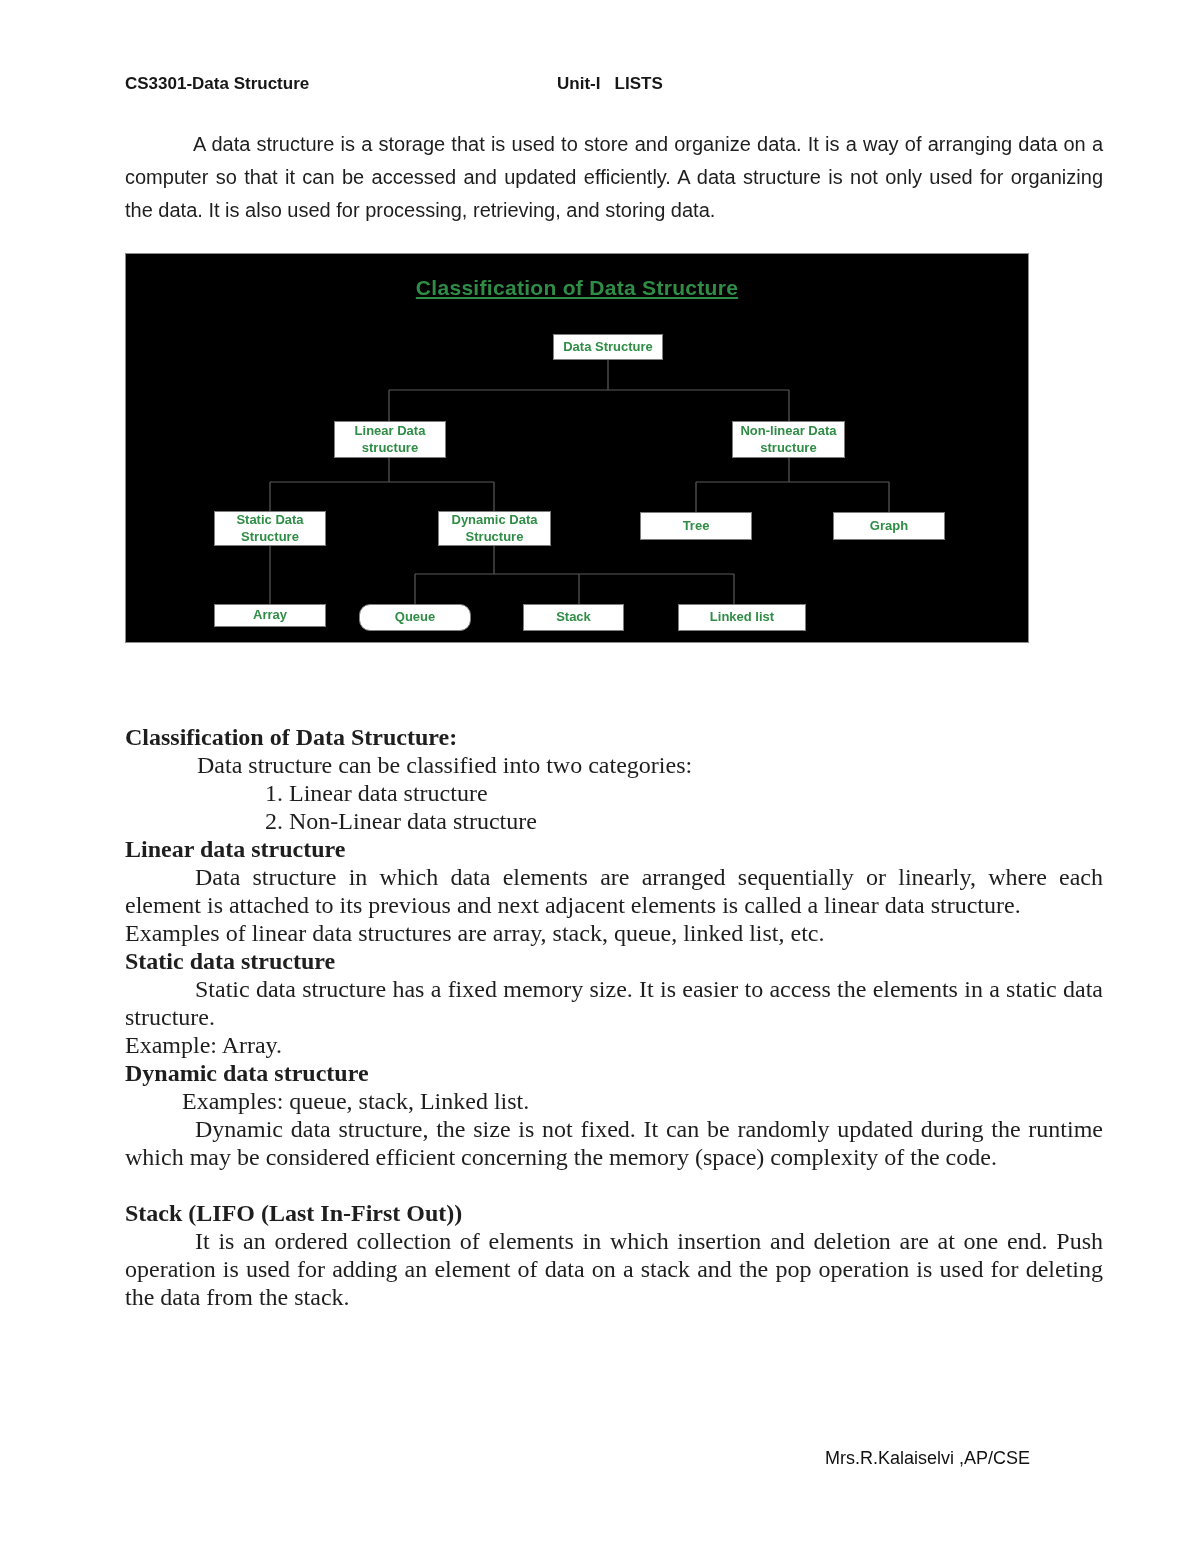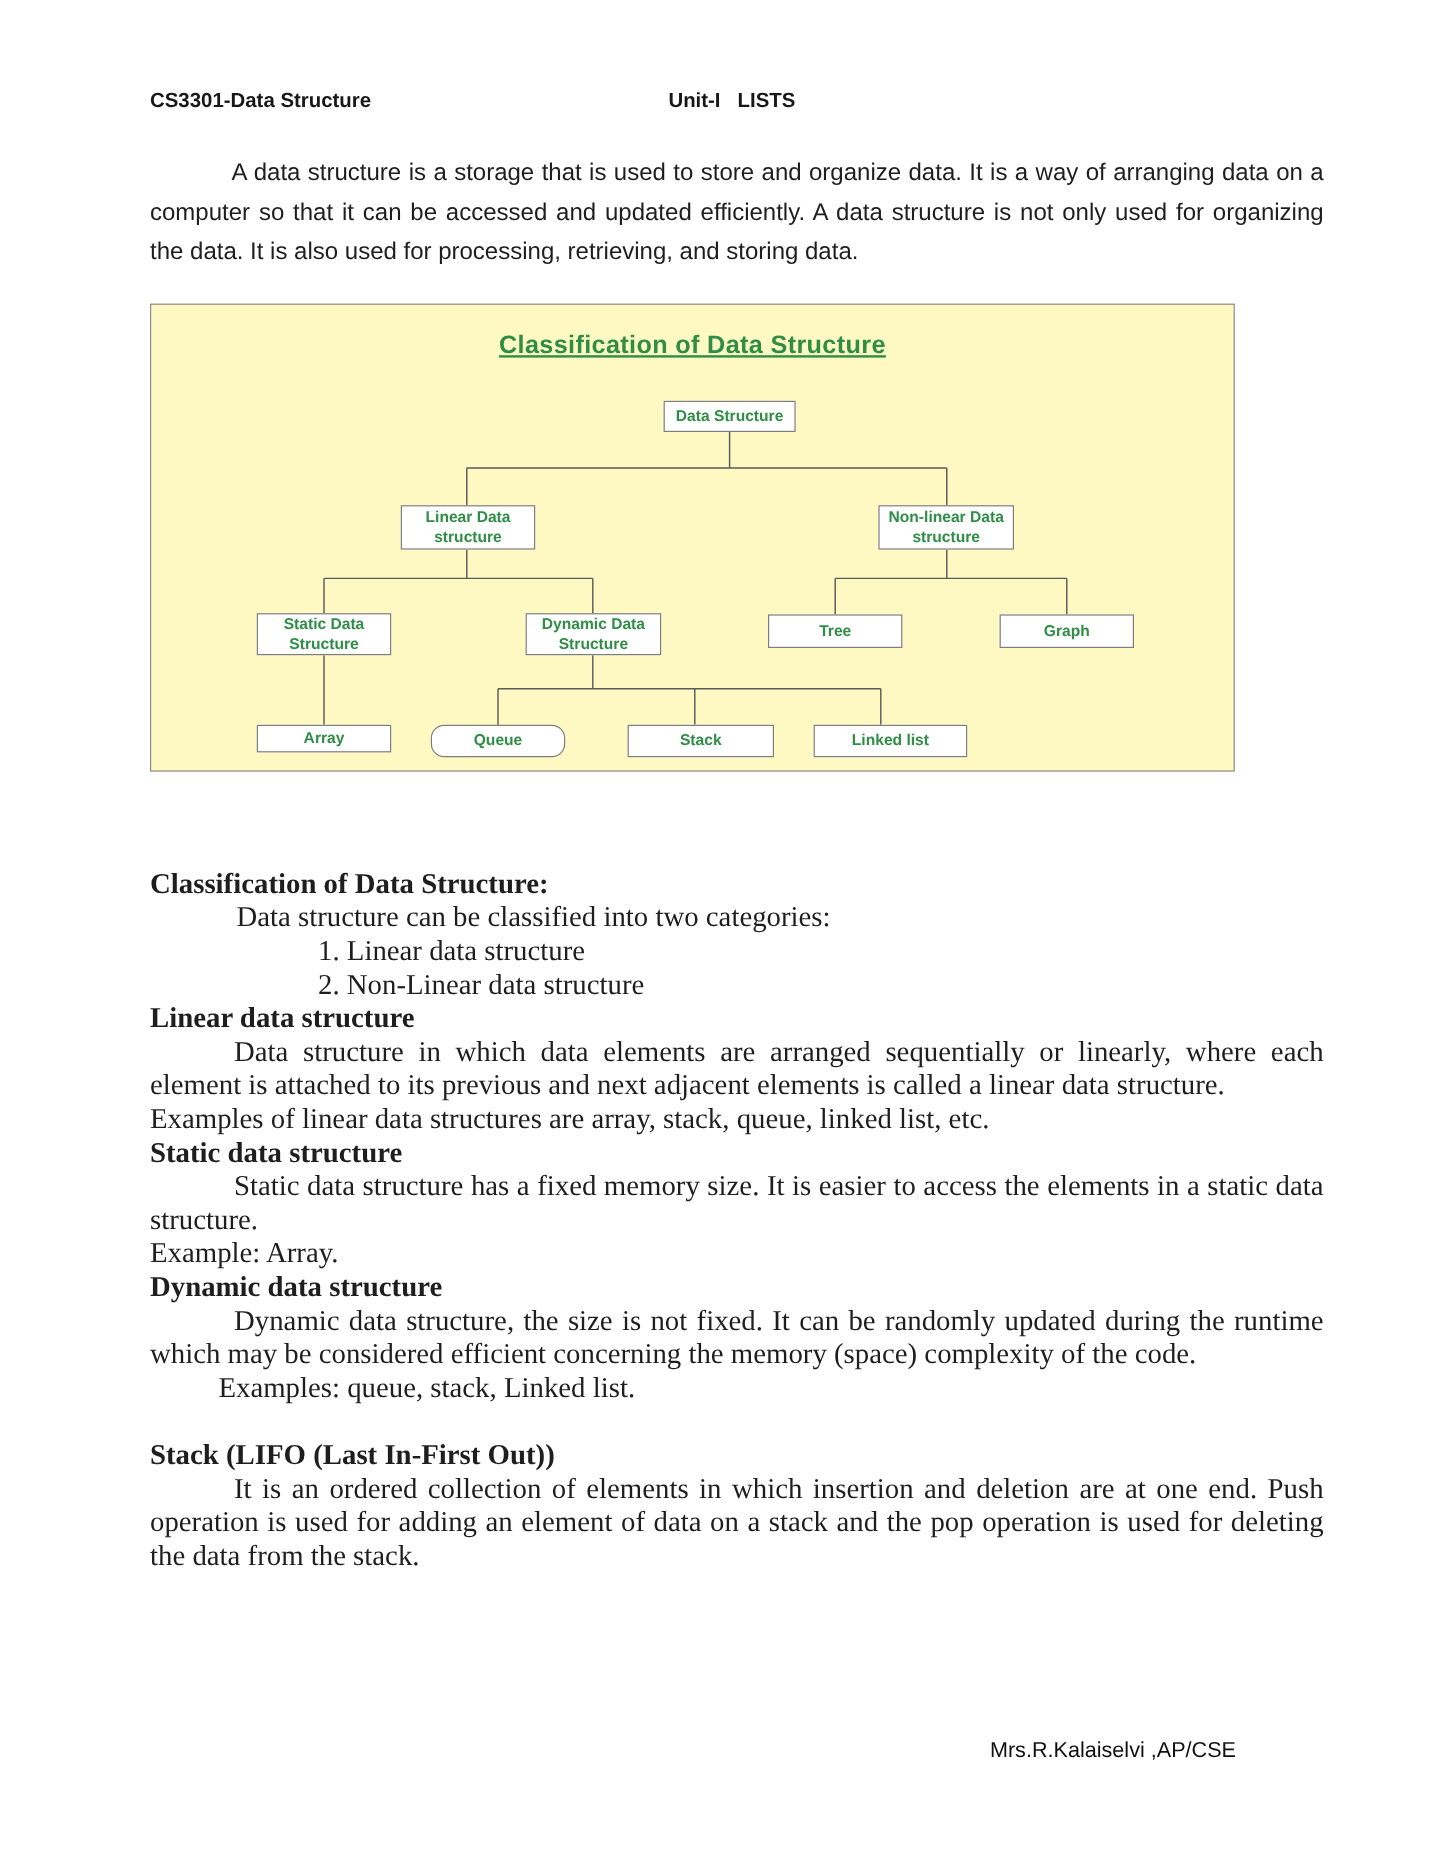--- a/index.html
+++ b/index.html
@@ -35,21 +35,21 @@
   .ind2 { padding-left: 140px; }
   .ind-sm { padding-left: 57px; }
   .mt-blank { margin-top: 28px; }
   
   .diagram {
     position: relative;
     width: 904px;
     height: 390px;
     margin: 26px 0 80px 0;
     border: 1px solid #8c8c8c;
-    background: #fef9c3;
+    background: #000000;
   }
   .fig-title {
     position: absolute;
     top: 22px; left: 0;
     width: 100%;
     text-align: center;
     font-size: 21px;
     font-weight: 700;
     color: #2f8d46;
     text-decoration: underline;
@@ -72,21 +72,21 @@
   }
   .n-root      { left: 427px; top:  80px; width: 110px; height: 26px; }
   .n-linear    { left: 208px; top: 167px; width: 112px; height: 37px; }
   .n-nonlinear { left: 606px; top: 167px; width: 113px; height: 37px; }
   .n-static    { left:  88px; top: 257px; width: 112px; height: 35px; }
   .n-dynamic   { left: 312px; top: 257px; width: 113px; height: 35px; }
   .n-tree      { left: 514px; top: 258px; width: 112px; height: 28px; }
   .n-graph     { left: 707px; top: 258px; width: 112px; height: 28px; }
   .n-array     { left:  88px; top: 350px; width: 112px; height: 23px; }
   .n-queue     { left: 233px; top: 350px; width: 112px; height: 27px; border-radius: 11px; }
-  .n-stack     { left: 397px; top: 350px; width: 122px; height: 27px; }
+  .n-stack     { left: 397px; top: 350px; width: 101px; height: 27px; }
   .n-linked    { left: 552px; top: 350px; width: 128px; height: 27px; }
   
   .footer {
     position: absolute;
     top: 1448px;
     right: 170px;
     font-size: 18px;
     color: #111111;
   }
 </style>
@@ -132,21 +132,21 @@
 
   <p class="txt bold">Linear data structure</p>
   <p class="txt ti">Data structure in which data elements are arranged sequentially or linearly, where each element is attached to its previous and next adjacent elements is called a linear data structure.</p>
   <p class="txt">Examples of linear data structures are array, stack, queue, linked list, etc.</p>
 
   <p class="txt bold">Static data structure</p>
   <p class="txt ti">Static data structure has a fixed memory size. It is easier to access the elements in a static data structure.</p>
   <p class="txt">Example: Array.</p>
 
   <p class="txt bold">Dynamic data structure</p>
+  <p class="txt ind-sm">Examples: queue, stack, Linked list.</p>
   <p class="txt ti">Dynamic data structure, the size is not fixed. It can be randomly updated during the runtime which may be considered efficient concerning the memory (space) complexity of the code.</p>
-  <p class="txt ind-sm">Examples: queue, stack, Linked list.</p>
 
   <p class="txt bold mt-blank">Stack (LIFO (Last In-First Out))</p>
   <p class="txt ti">It is an ordered collection of elements in which insertion and deletion are at one end. Push operation is used for adding an element of data on a stack and the pop operation is used for deleting the data from the stack.</p>
 
   <div class="footer">Mrs.R.Kalaiselvi ,AP/CSE</div>
 
 </div>
 
 </body></html>

